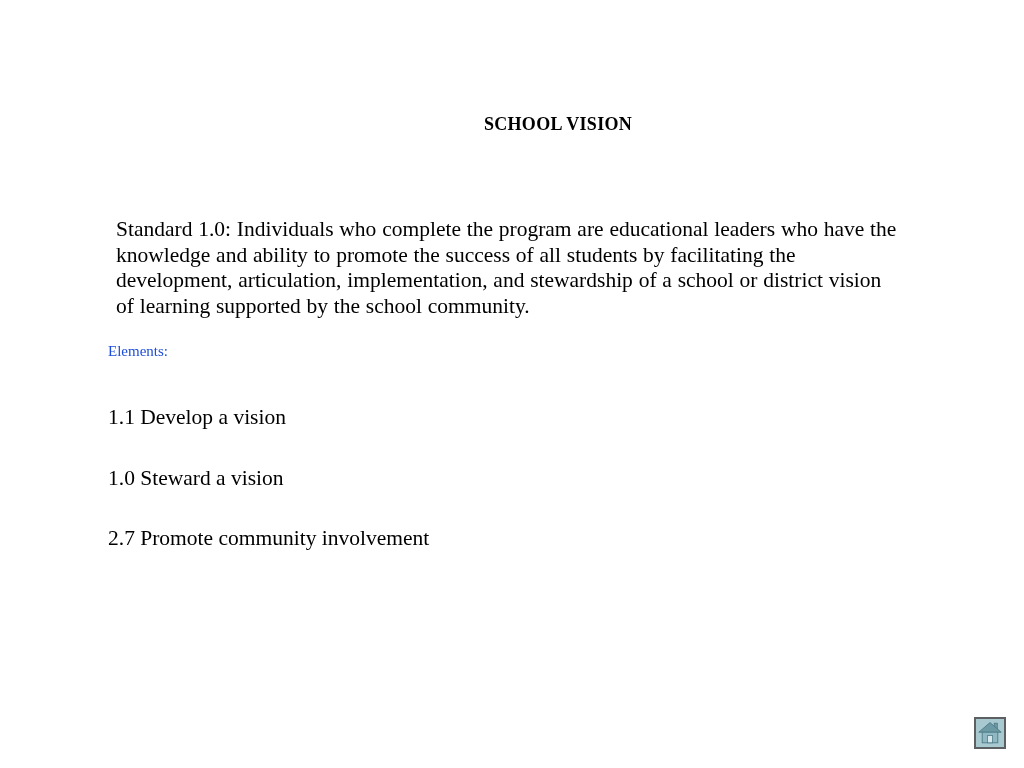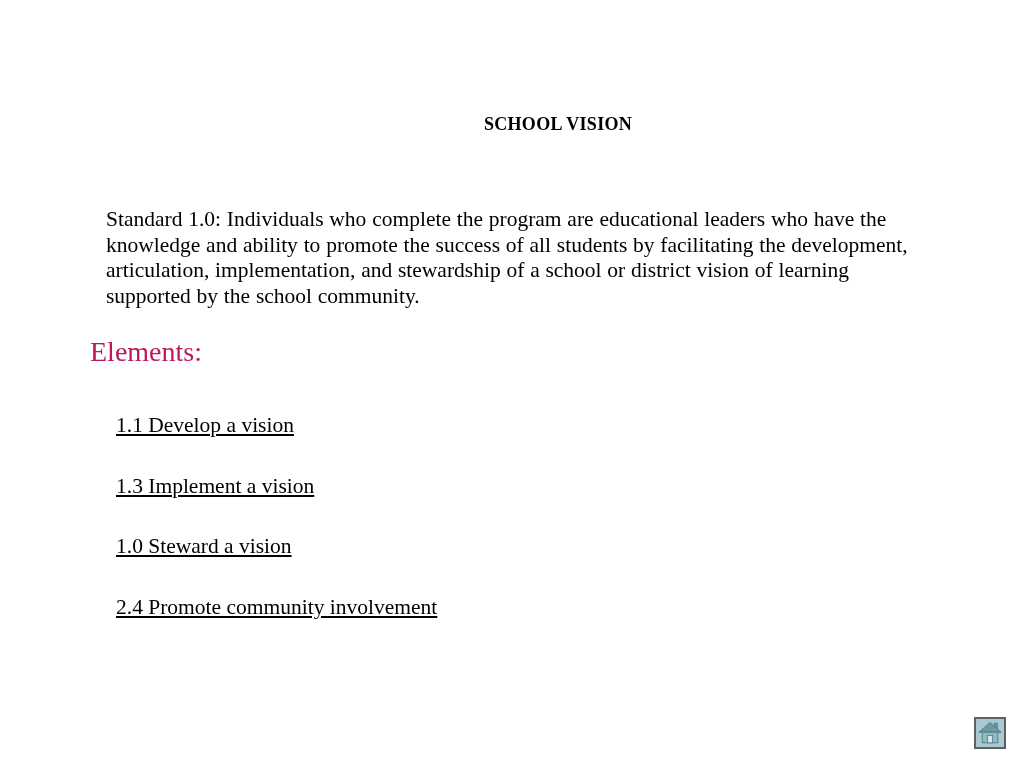--- a/index.html
+++ b/index.html
@@ -47,45 +47,44 @@
     left: 104px;
     top: 205px;
     width: 812px;
   }
 
   .standard-paragraph {
     font-family: "Liberation Serif", "DejaVu Serif", serif;
     font-size: 21.5px;
     line-height: 25.6px;
     color: #000000;
-    margin: 2px;
+    margin: 12px;
     text-align: left;
     word-spacing: 0.4px;
   }
 
   .elements-label {
     position: absolute;
-    left: 90px;
+    left: 108px;
     top: 339px;
     font-family: "Liberation Serif", "DejaVu Serif", serif;
-    font-size: 28px;
+    font-size: 15px;
     line-height: 25.6px;
-    color: #be185d;
+    color: #1d4ed8;
   }
 
   
   .element-list {
     position: absolute;
     left: 104px;
     top: 401px;
     width: 700px;
-    margin: 12px;
+    margin: 4px;
     padding: 0;
     list-style: none;
-    text-decoration: underline;
   }
 
   .element-item {
     font-family: "Liberation Serif", "DejaVu Serif", serif;
     font-size: 21.5px;
     line-height: 25.6px;
     color: #000000;
     height: 60.5px;
     white-space: nowrap;
   }
@@ -119,23 +118,22 @@
   <h1 class="slide-title">SCHOOL VISION</h1>
 
   <div class="body-block">
     <p class="standard-paragraph">Standard 1.0: Individuals who complete the program are educational leaders who have the knowledge and ability to promote the success of all students by facilitating the development, articulation, implementation, and stewardship of a school or district vision of learning supported by the school community.</p>
   </div>
 
   <div class="elements-label">Elements:</div>
 
   <ul class="element-list">
     <li class="element-item">1.1 Develop a vision</li>
-    <li class="element-item">1.3 Implement a vision</li>
     <li class="element-item">1.0 Steward a vision</li>
-    <li class="element-item">2.4 Promote community involvement</li>
+    <li class="element-item">2.7 Promote community involvement</li>
   </ul>
 
   <button class="home-button" title="Home">
     <span>
       <svg viewBox="0 0 28 28" xmlns="http://www.w3.org/2000/svg">
 
         <rect x="18.2" y="4.2" width="3.1" height="6.4" fill="#6d99a4" stroke="#4e7b87" stroke-width="0.8"></rect>
 
         <polygon points="14,3.6 25.2,13.2 2.8,13.2" fill="#6d99a4" stroke="#4e7b87" stroke-width="0.9" stroke-linejoin="round"></polygon>
 

